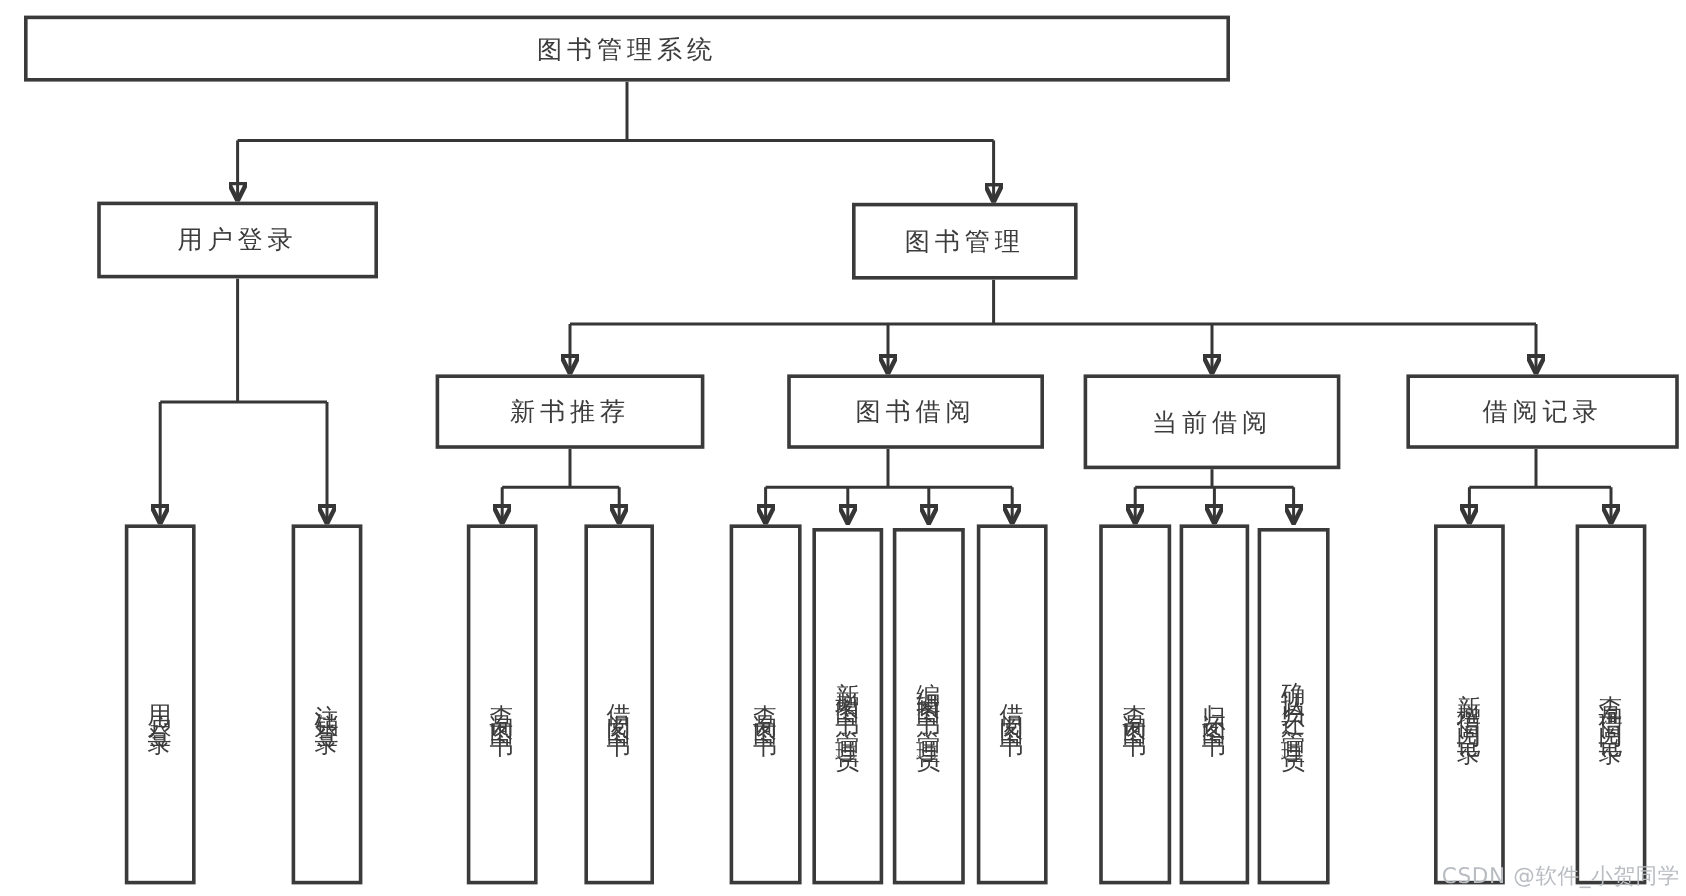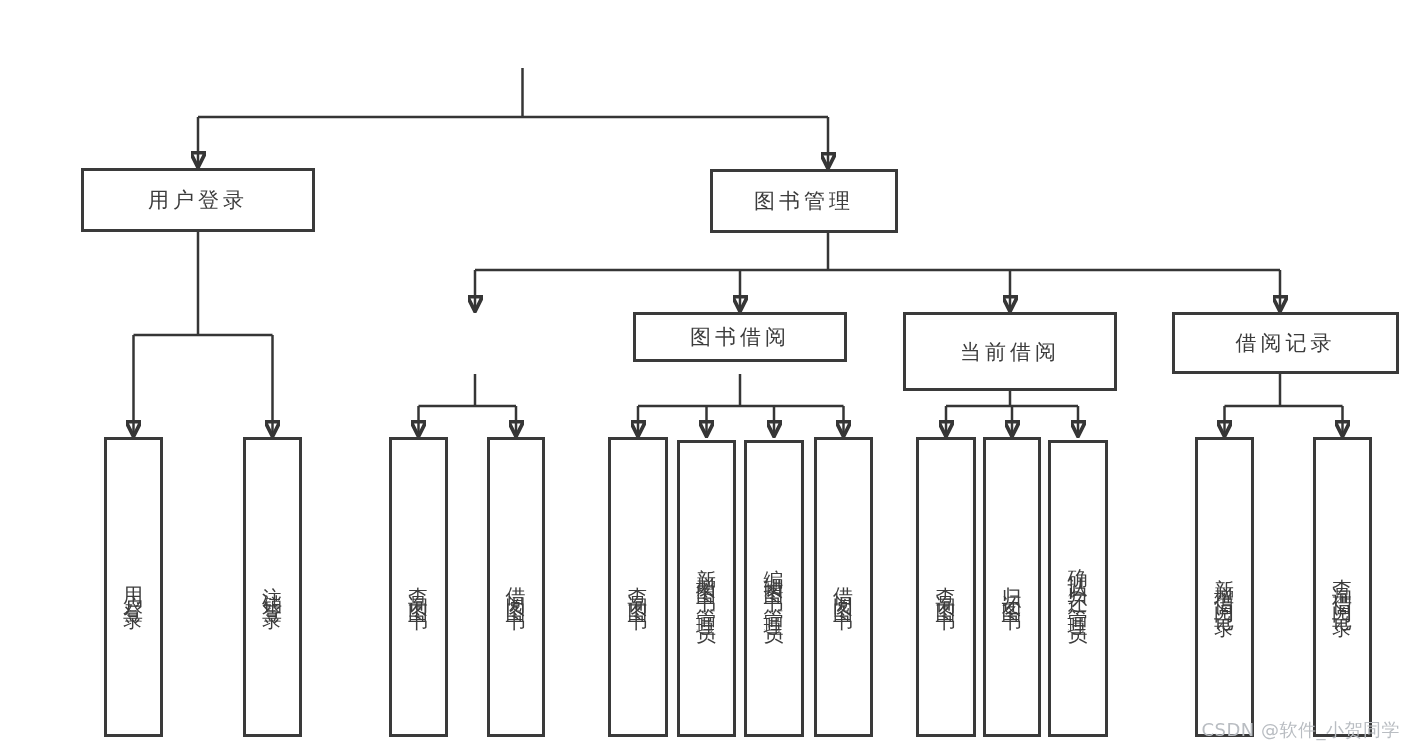--- a/index.html
+++ b/index.html
@@ -120,25 +120,27 @@
     </g>
 
     <g>
       <path d="M1280 374 V406"></path>
       <path d="M1224.5 406 H1342.5"></path>
       <path d="M1224.5 406 V435" marker-end="url(#arrow)"></path>
       <path d="M1342.5 406 V435" marker-end="url(#arrow)"></path>
     </g>
   </svg>
 
+  <div class="node" style="left:20px; top:13px; width:1005px; height:55px;">图书管理系统</div>
 
   <div class="node" style="left:81px; top:168px; width:234px; height:64px;">用户登录</div>
   <div class="node" style="left:710px; top:169px; width:188px; height:64px;">图书管理</div>
 
-  <div class="node" style="left:633px; top:312px; width:214px; height:50px;">图书借阅</div>
+  <div class="node" style="left:363px; top:312px; width:224px; height:62px;">新书推荐</div>
+  <div class="node" style="left:656px; top:312px; width:214px; height:62px;">图书借阅</div>
   <div class="node" style="left:903px; top:312px; width:214px; height:79px;">当前借阅</div>
   <div class="node" style="left:1172px; top:312px; width:227px; height:62px;">借阅记录</div>
 
   <div class="leaf" style="left:104px; top:437px; width:59px; height:300px;">用户登录</div>
   <div class="leaf" style="left:243px; top:437px; width:59px; height:300px;">注销登录</div>
 
   <div class="leaf" style="left:389px; top:437px; width:59px; height:300px;">查询图书</div>
   <div class="leaf" style="left:487px; top:437px; width:58px; height:300px;">借阅图书</div>
 
   <div class="leaf" style="left:608px; top:437px; width:60px; height:300px;">查询图书</div>

